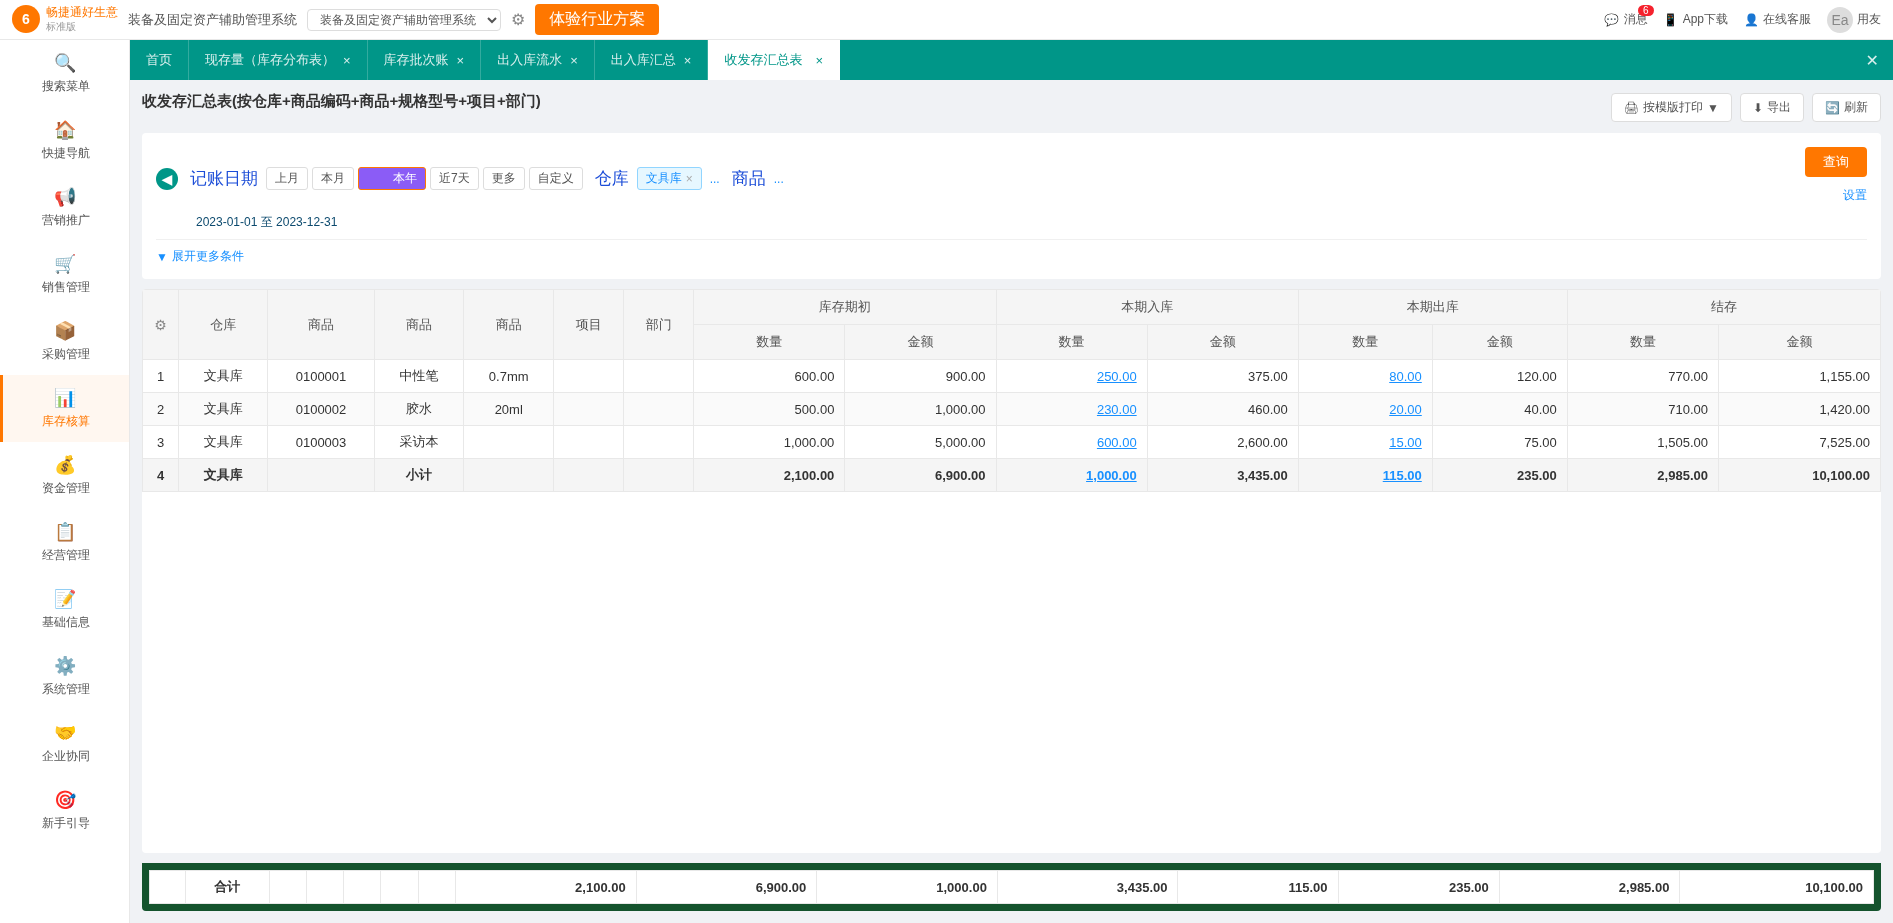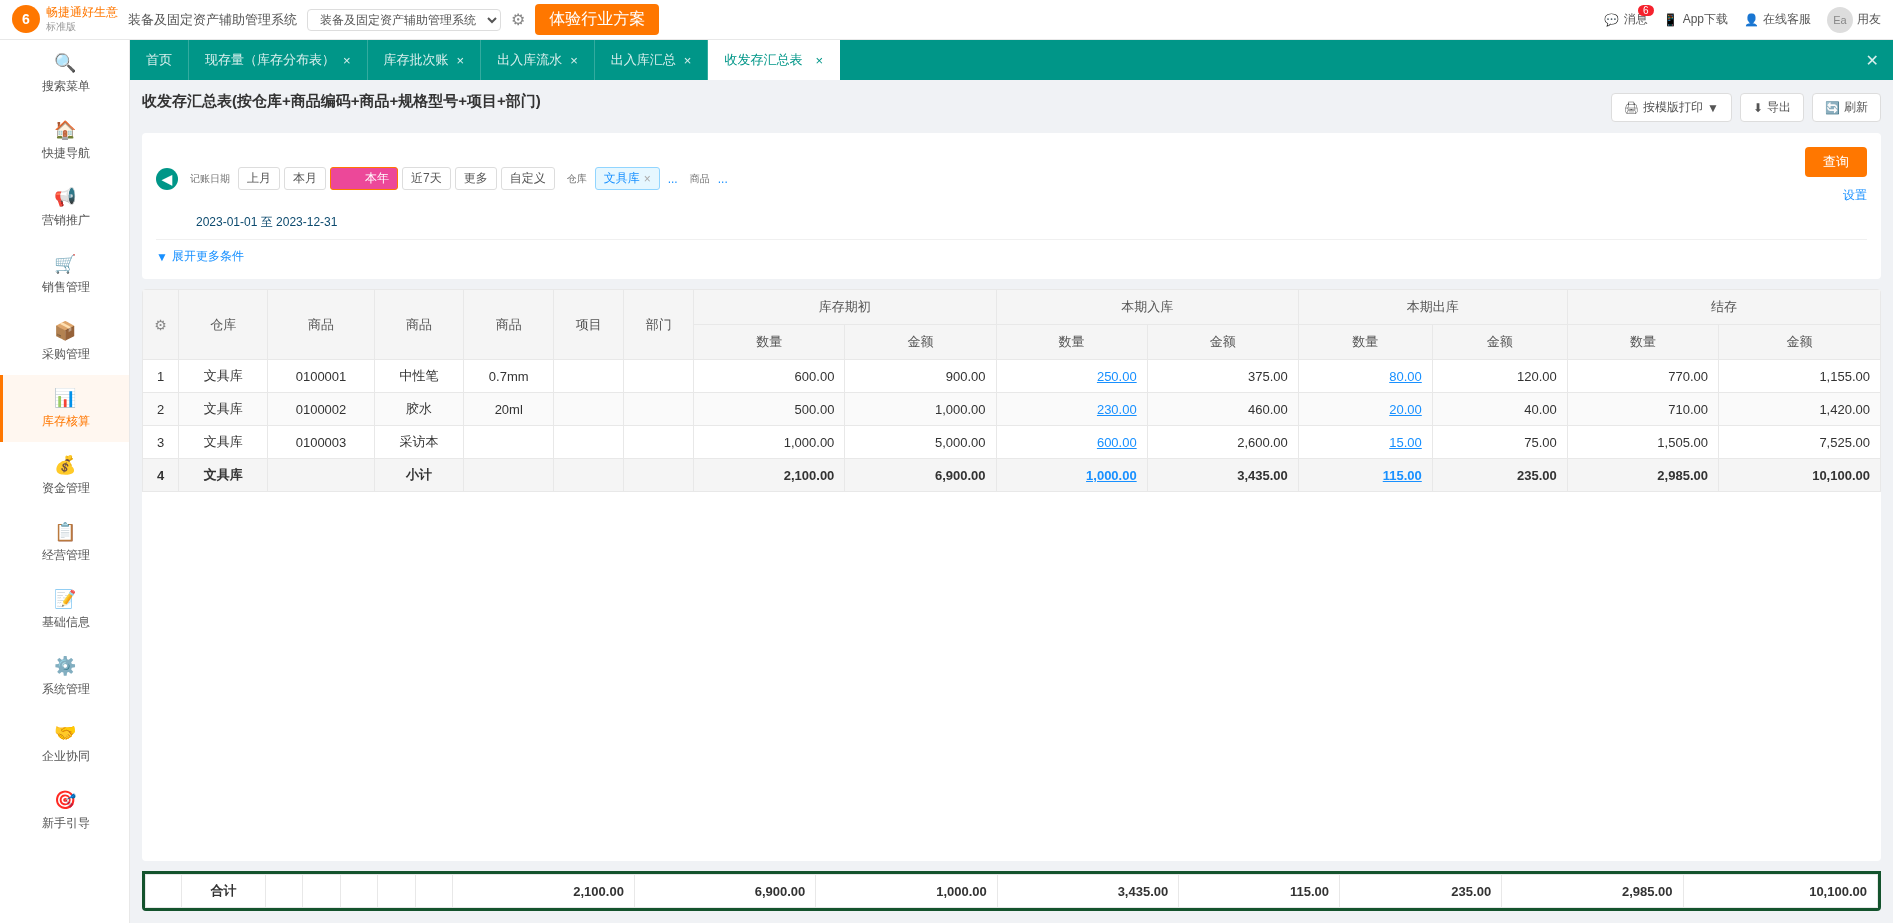--- a/index.html
+++ b/index.html
@@ -13,21 +13,21 @@
     .logo-area { display: flex; align-items: center; gap: 6px; }
     .logo-circle { width: 28px; height: 28px; background: #ff7700; border-radius: 50%; display: flex; align-items: center; justify-content: center; color: #fff; font-size: 14px; font-weight: bold; }
     .logo-text { font-size: 12px; color: #ff7700; line-height: 1.2; }
     .logo-sub { font-size: 10px; color: #999; }
     .sys-title { font-size: 13px; color: #555; }
     .select-box { border: 1px solid #ddd; border-radius: 4px; padding: 2px 8px; font-size: 12px; color: #555; background: #fff; }
     .gear-btn { color: #888; font-size: 16px; cursor: pointer; }
     .experience-btn { background: #ff7700; color: #fff; border: none; border-radius: 4px; padding: 5px 14px; font-size: 16px; cursor: pointer; }
     .top-icon-item { display: flex; align-items: center; gap: 4px; color: #555; font-size: 12px; cursor: pointer; position: relative; }
     .badge { background: #f5222d; color: #fff; border-radius: 10px; font-size: 10px; padding: 0 4px; position: absolute; top: -6px; right: -6px; min-width: 16px; text-align: center; }
-    .user-avatar { width: 26px; height: 26px; border-radius: 50%; background: #ddd; display: flex; align-items: center; justify-content: center; font-size: 11px; color: #888; }
+    .user-avatar { width: 26px; height: 26px; border-radius: 50%; background: #ddd; display: flex; align-items: center; justify-content: center; font-size: 14px; color: #888; }
 
     .main-layout { display: flex; flex: 1; overflow: hidden; }
 
     
     .sidebar { width: 130px; background: #fff; border-right: 1px solid #e8e8e8; display: flex; flex-direction: column; flex-shrink: 0; }
     .sidebar-item { display: flex; flex-direction: column; align-items: center; padding: 12px 4px; cursor: pointer; color: #555; font-size: 12px; gap: 4px; border-left: 3px solid transparent; }
     .sidebar-item.active { background: #fff7f0; color: #ff7700; border-left: 3px solid #ff7700; }
     .sidebar-icon { font-size: 18px; }
     .sidebar-label { font-size: 12px; }
 
@@ -47,24 +47,24 @@
 
     
     .card { background: #fff; border-radius: 4px; padding: 14px; }
 
     
     .page-title { font-size: 15px; font-weight: bold; color: #333; margin-bottom: 12px; }
 
     
     .filter-row { display: flex; align-items: center; gap: 12px; flex-wrap: wrap; }
     .filter-section { display: flex; align-items: center; gap: 8px; }
-    .filter-label { color: #737373; font-size: 10px; white-space: nowrap; }
+    .filter-label { color: #1d4ed8; font-size: 17px; white-space: nowrap; }
     .date-btns { display: flex; align-items: center; gap: 4px; }
     .date-btn { border: 1px solid #ddd; background: #fff; border-radius: 3px; padding: 2px 8px; font-size: 12px; cursor: pointer; color: #555; }
-    .date-btn.active { background: #ec4899; color: #fff; border-color: #ff7700; padding-left: 34px; }
+    .date-btn.active { background: #8b5cf6; color: #fff; border-color: #ff7700; padding-left: 34px; }
     .date-range { font-size: 12px; color: #0c4a6e; margin-top: 3px; }
     .warehouse-tag { display: flex; align-items: center; gap: 4px; background: #e6f7ff; border: 1px solid #91d5ff; border-radius: 3px; padding: 2px 8px; font-size: 12px; color: #1890ff; }
     .tag-close { cursor: pointer; color: #aaa; }
     .more-btn { color: #1890ff; font-size: 12px; cursor: pointer; }
     .query-btn { background: #ff7700; color: #fff; border: none; border-radius: 4px; padding: 6px 18px; font-size: 13px; cursor: pointer; }
     .settings-link { color: #1890ff; font-size: 12px; cursor: pointer; padding: 6px 0; }
     .expand-btn { display: flex; align-items: center; gap: 4px; color: #1890ff; font-size: 12px; cursor: pointer; margin-top: 4px; }
 
     
     .top-actions { display: flex; justify-content: flex-end; gap: 8px; margin-bottom: 0; }
@@ -366,21 +366,21 @@
                   <td class="num-cell" style="font-weight: bold;">3,435.00</td>
                   <td class="num-cell link-cell" style="font-weight: bold;">115.00</td>
                   <td class="num-cell" style="font-weight: bold;">235.00</td>
                   <td class="num-cell" style="font-weight: bold;">2,985.00</td>
                   <td class="num-cell" style="font-weight: bold;">10,100.00</td>
                 </tr>
               </tbody>
           </table>
         </div>
 
-        <div style="background:#fff; border:3px solid #14532d; border-radius:0 0 4px 4px; padding:0;">
+        <div style="background:#fff; border:7px solid #14532d; border-radius:0 0 4px 4px; padding:0;">
           <table class="data-table" style="margin:0;">
             <tbody>
               <tr>
                 <td style="width:36px;"></td>
                 <td style="font-weight:bold;">合计</td>
                 <td></td>
                 <td></td>
                 <td></td>
                 <td></td>
                 <td></td>

